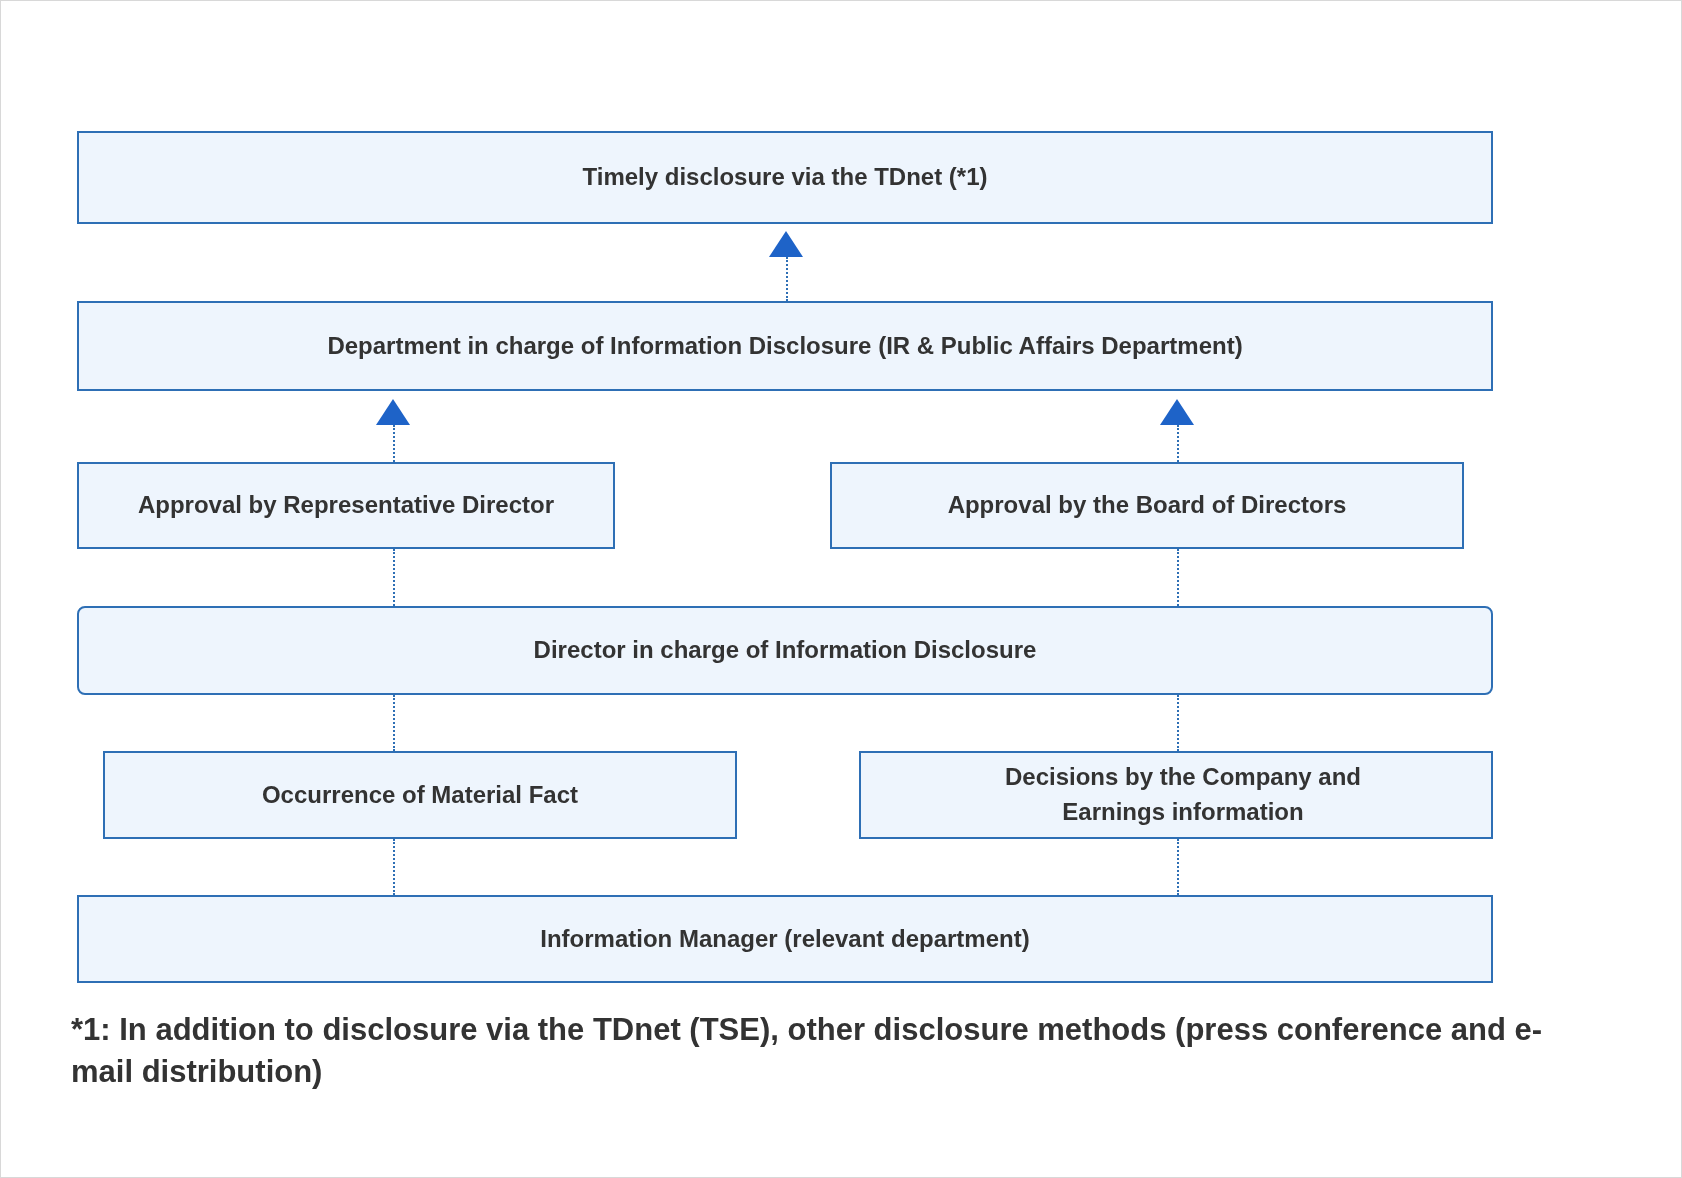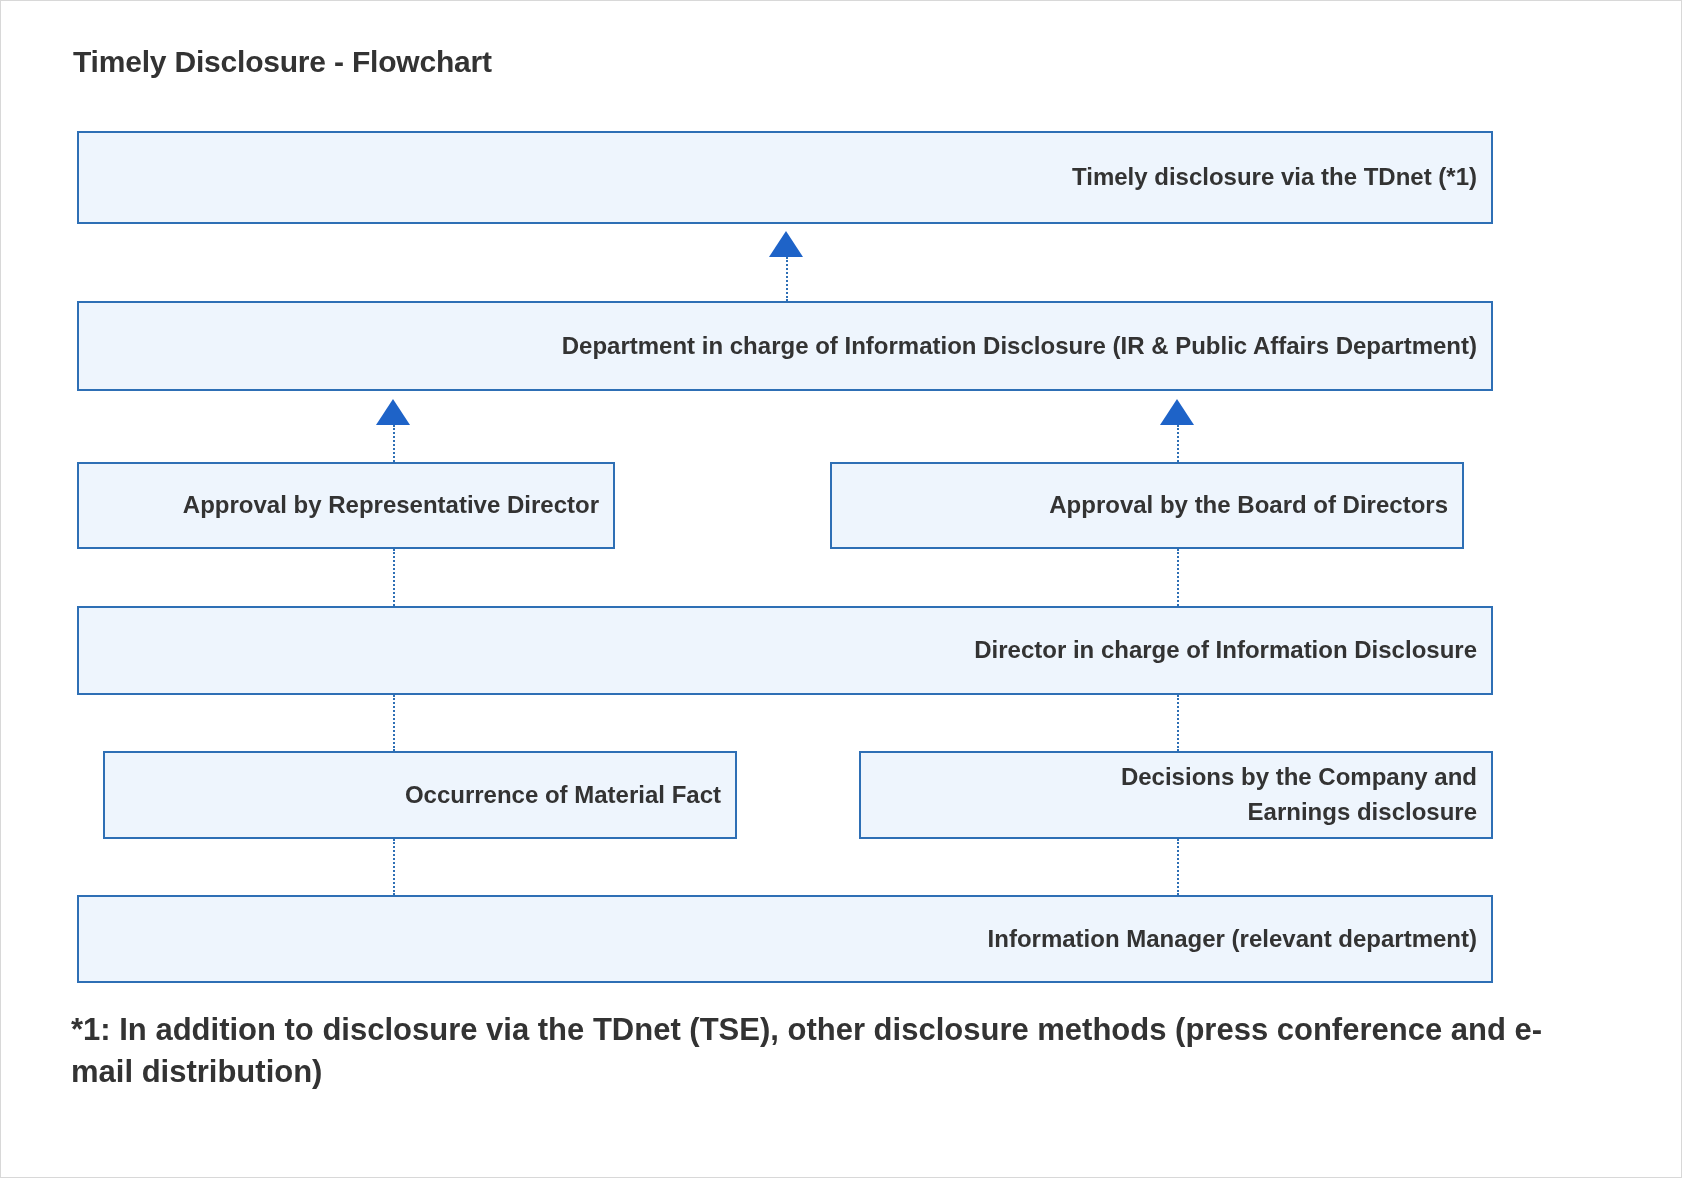--- a/index.html
+++ b/index.html
@@ -30,37 +30,37 @@
     white-space: nowrap;
   }
   .node {
     position: absolute;
     box-sizing: border-box;
     background: #eef5fd;
     border: 2px solid #2e6fb5;
     display: flex;
     align-items: center;
     justify-content: center;
-    text-align: right;
+    text-align: center;
     color: #333333;
     font-weight: bold;
     font-size: 24px;
     line-height: 1.45;
     padding: 4px 14px;
   }
   .node .label {
     display: block;
     width: 100%;
   }
   
   .n-tdnet        { left: 76px;  top: 130px; width: 1416px; height: 93px; }
   .n-department   { left: 76px;  top: 300px; width: 1416px; height: 90px; }
   .n-rep-director { left: 76px;  top: 461px; width: 538px;  height: 87px; }
   .n-board        { left: 829px; top: 461px; width: 634px;  height: 87px; }
-  .n-director     { left: 76px;  top: 605px; width: 1416px; height: 89px; }
+  .n-director     { left: 76px;  top: 605px; width: 1416px; height: 89px; border-radius: 8px; }
   .n-material     { left: 76px;  top: 750px; width: 634px;  height: 88px; margin-left: 26px; }
   .n-decisions    { left: 858px; top: 750px; width: 634px;  height: 88px; padding-left: 28px; }
   .n-infomanager  { left: 76px;  top: 894px; width: 1416px; height: 88px; }
 
   
   .conn {
     position: absolute;
     width: 0;
     border-left: 2px dotted #2e6fb5;
   }
@@ -96,21 +96,20 @@
     color: #333333;
     line-height: 1.35;
   }
   .footnote .fn-line2 { display: block; padding-left: 26px; }
 </style>
 </head>
 <body>
 
 <div id="page">
 
-  <div class="title">Timely Disclosure - Flowchart</div>
 
   <div class="node n-tdnet">
     <span class="label">Timely disclosure via the TDnet (*1)</span>
   </div>
 
   <div class="conn c-a"></div>
   <div class="arrowhead h-a"></div>
 
   <div class="node n-department">
     <span class="label">Department in charge of Information Disclosure (IR &amp; Public Affairs Department)</span>
@@ -135,21 +134,21 @@
     <span class="label">Director in charge of Information Disclosure</span>
   </div>
 
   <div class="conn c-f"></div>
   <div class="conn c-g"></div>
 
   <div class="node n-material">
     <span class="label">Occurrence of Material Fact</span>
   </div>
   <div class="node n-decisions">
-    <span class="label"><span>Decisions by the Company and</span><br><span>Earnings disclosure</span></span>
+    <span class="label"><span>Decisions by the Company and</span><br><span>Earnings information</span></span>
   </div>
 
   <div class="conn c-h"></div>
   <div class="conn c-i"></div>
 
   <div class="node n-infomanager">
     <span class="label">Information Manager (relevant department)</span>
   </div>
 
   <div class="footnote">

